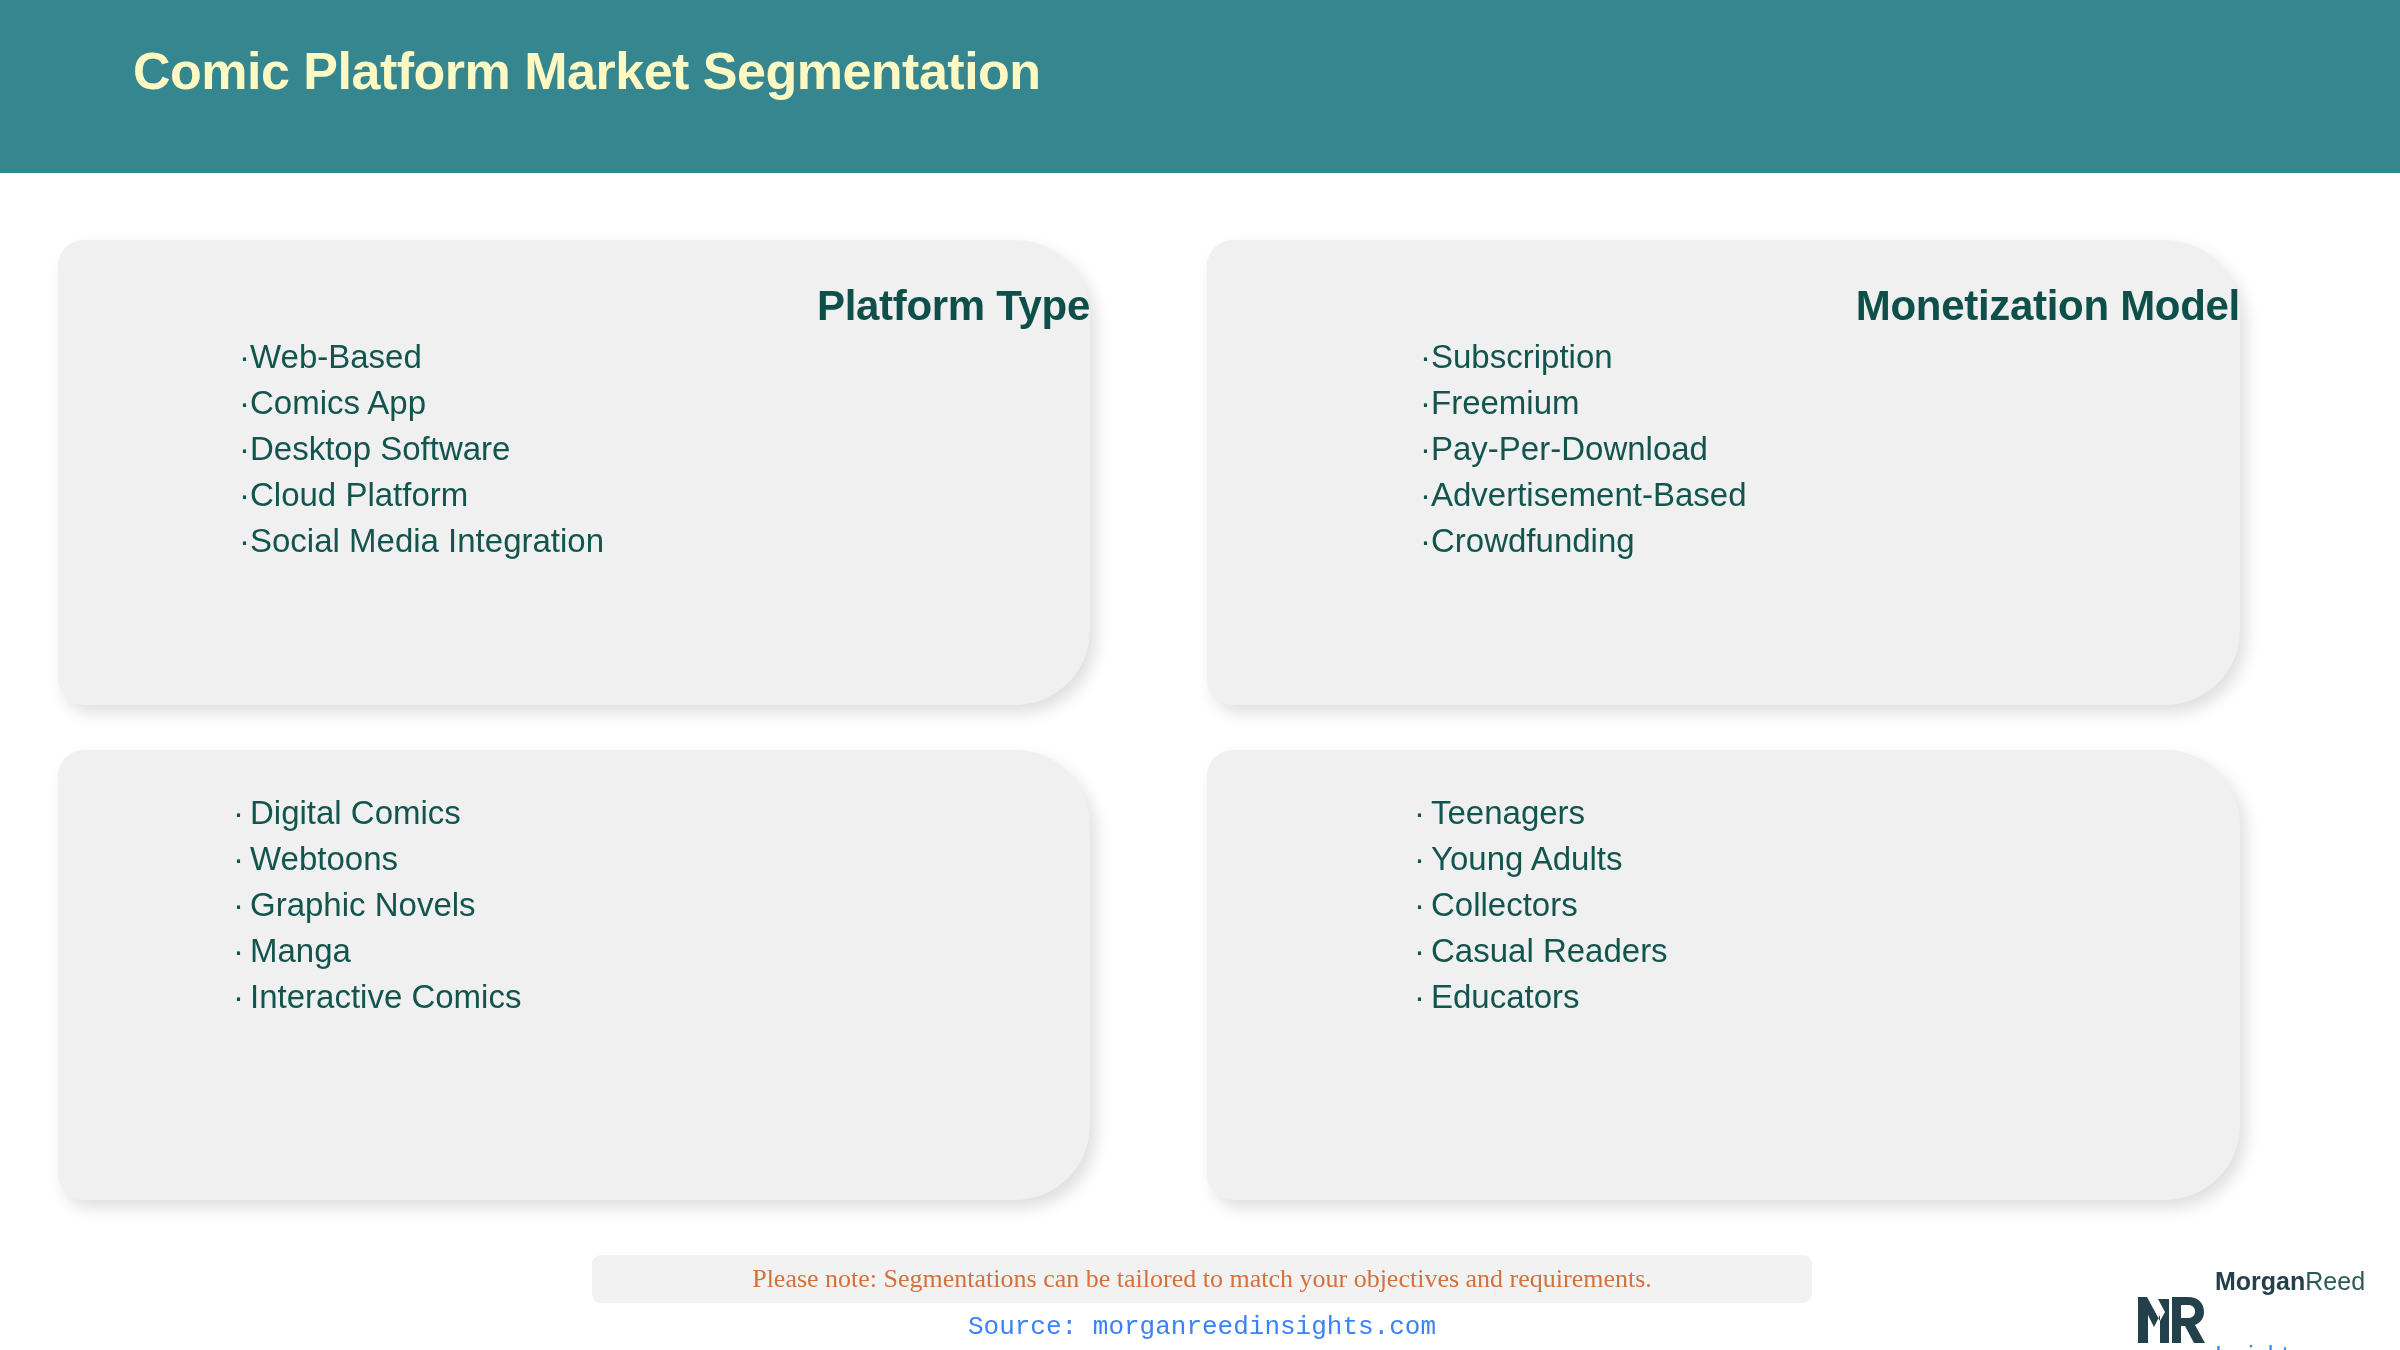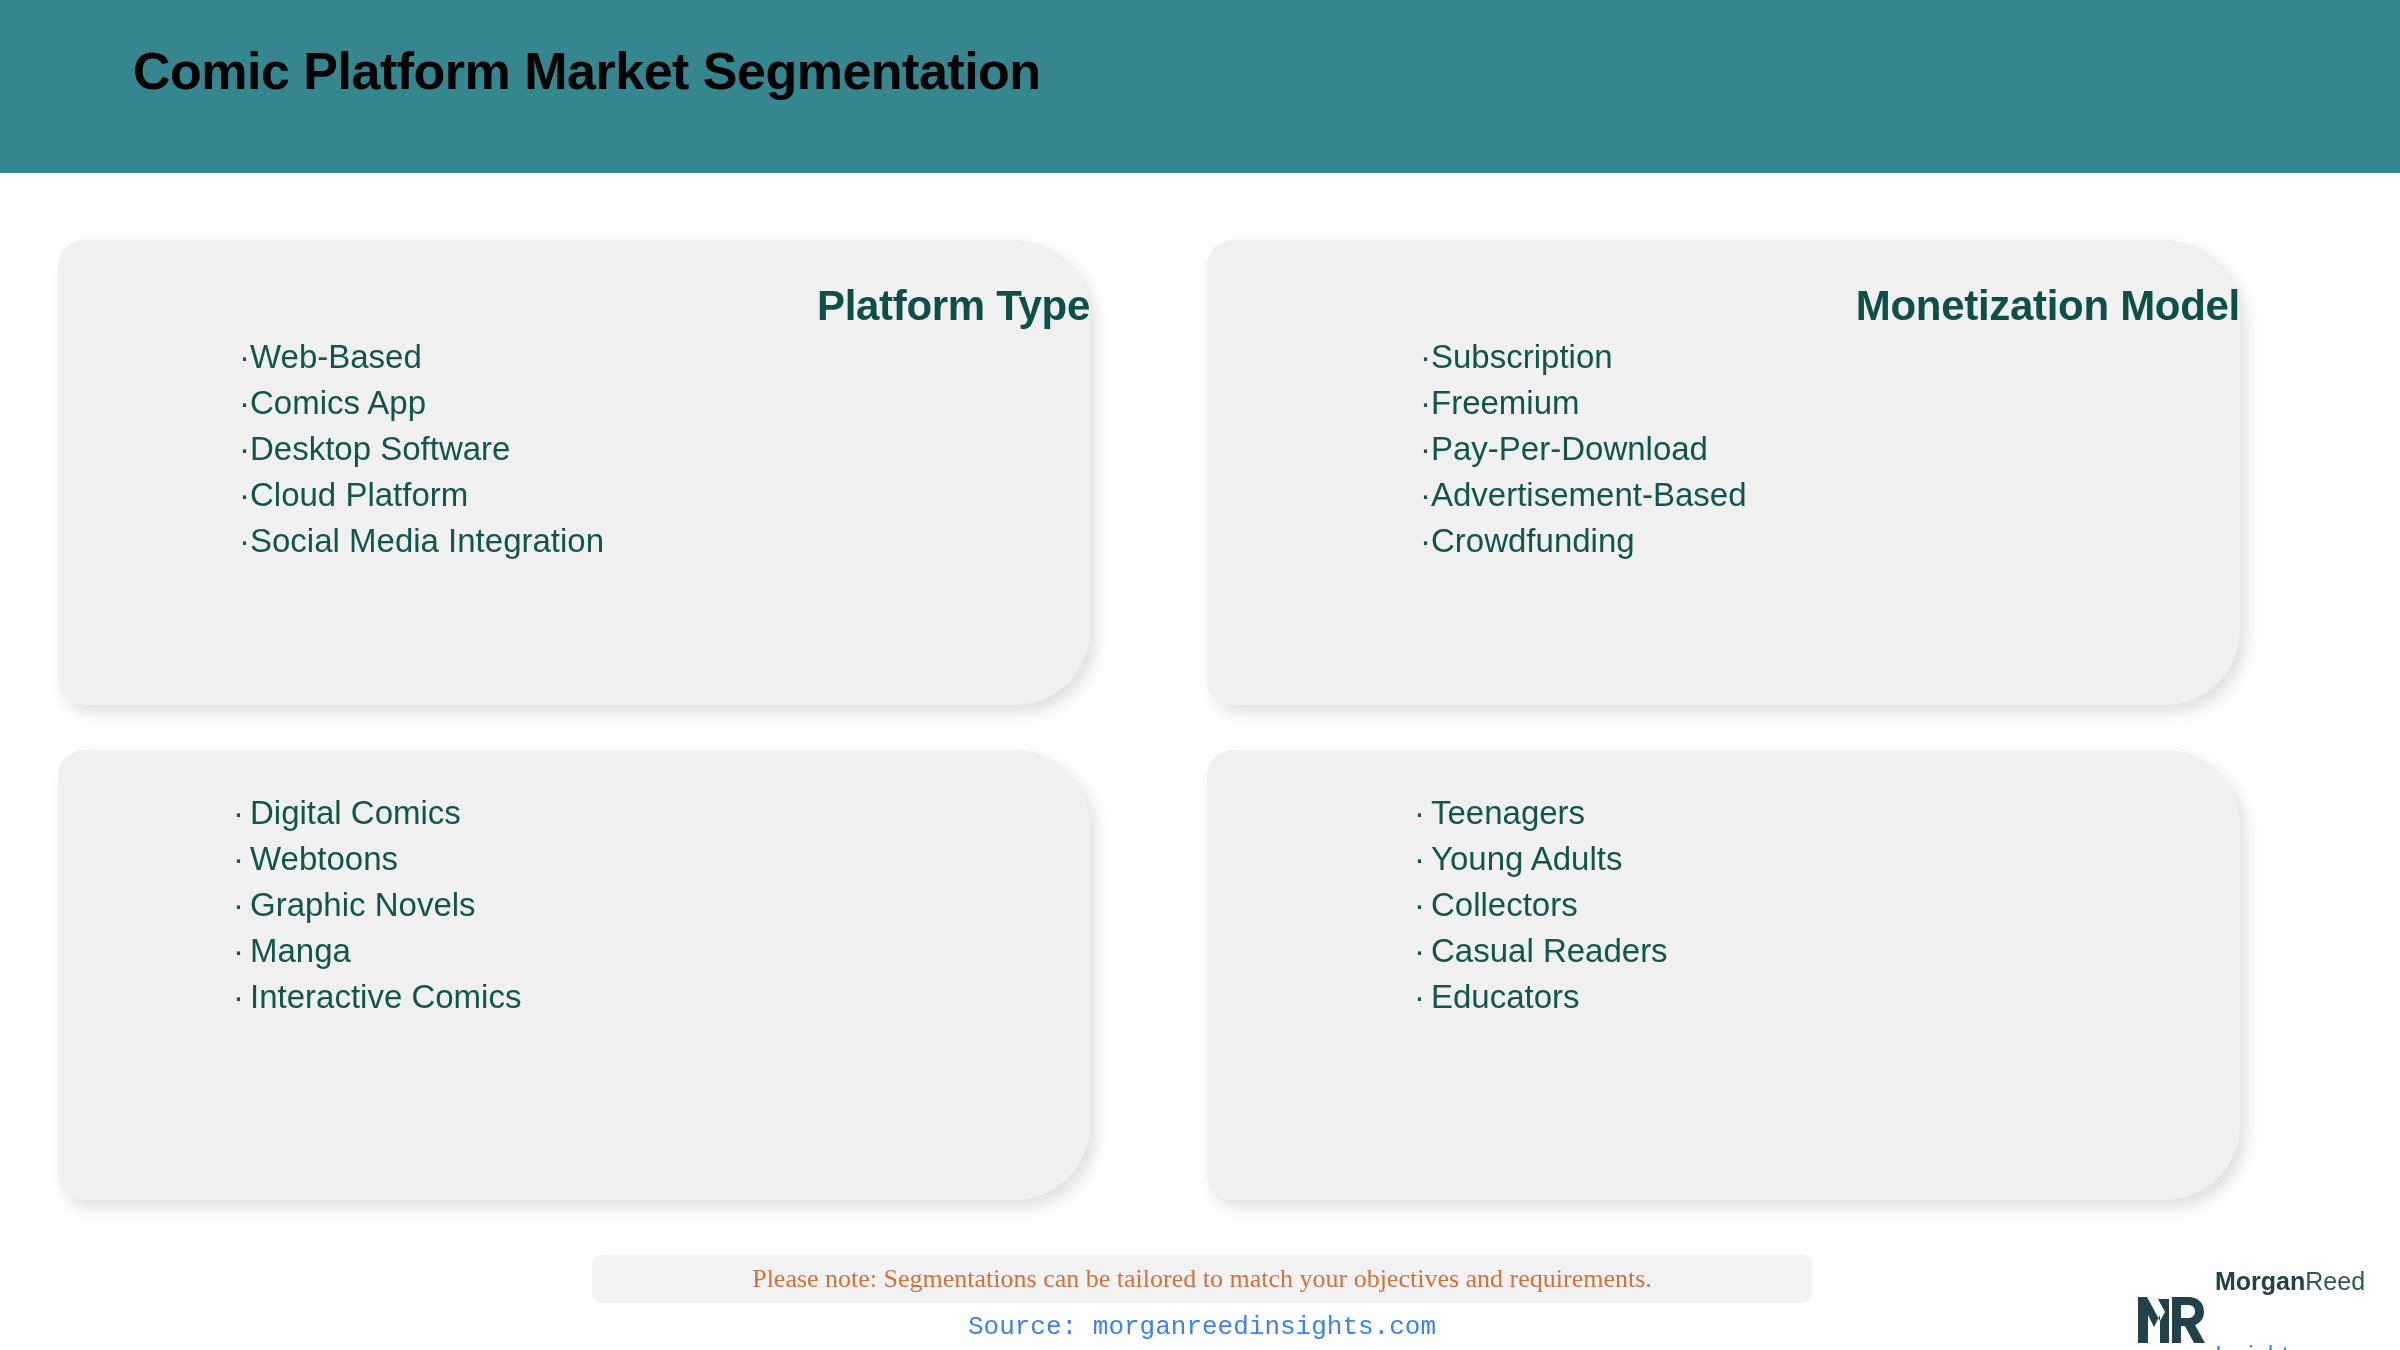--- a/index.html
+++ b/index.html
@@ -25,21 +25,21 @@
     height: 173px;
     background: #368690;
   }
   #page-title {
     position: absolute;
     left: 133px;
     top: 40px;
     font-size: 52px;
     font-weight: 700;
     letter-spacing: -0.5px;
-    color: #000000;
+    color: #fef9c3;
     line-height: 62px;
     white-space: nowrap;
   }
 
   
   #card-grid {
     position: absolute;
     left: 0;
     top: 173px;
     width: 2400px;

